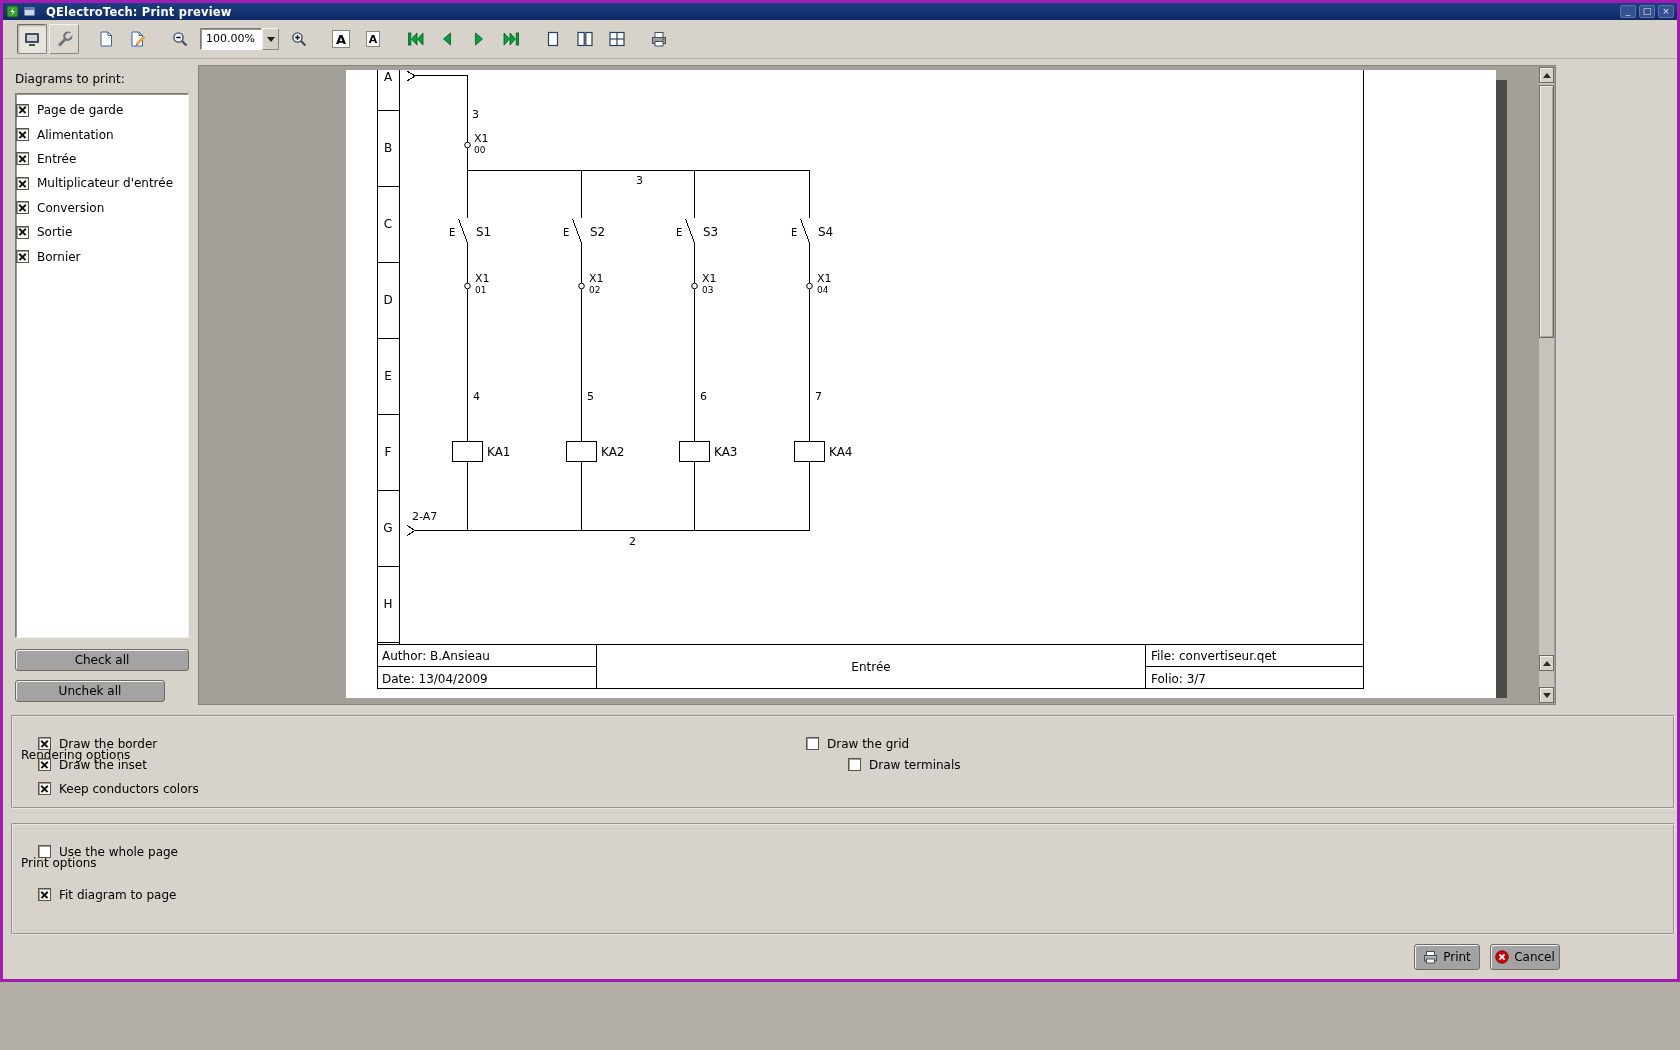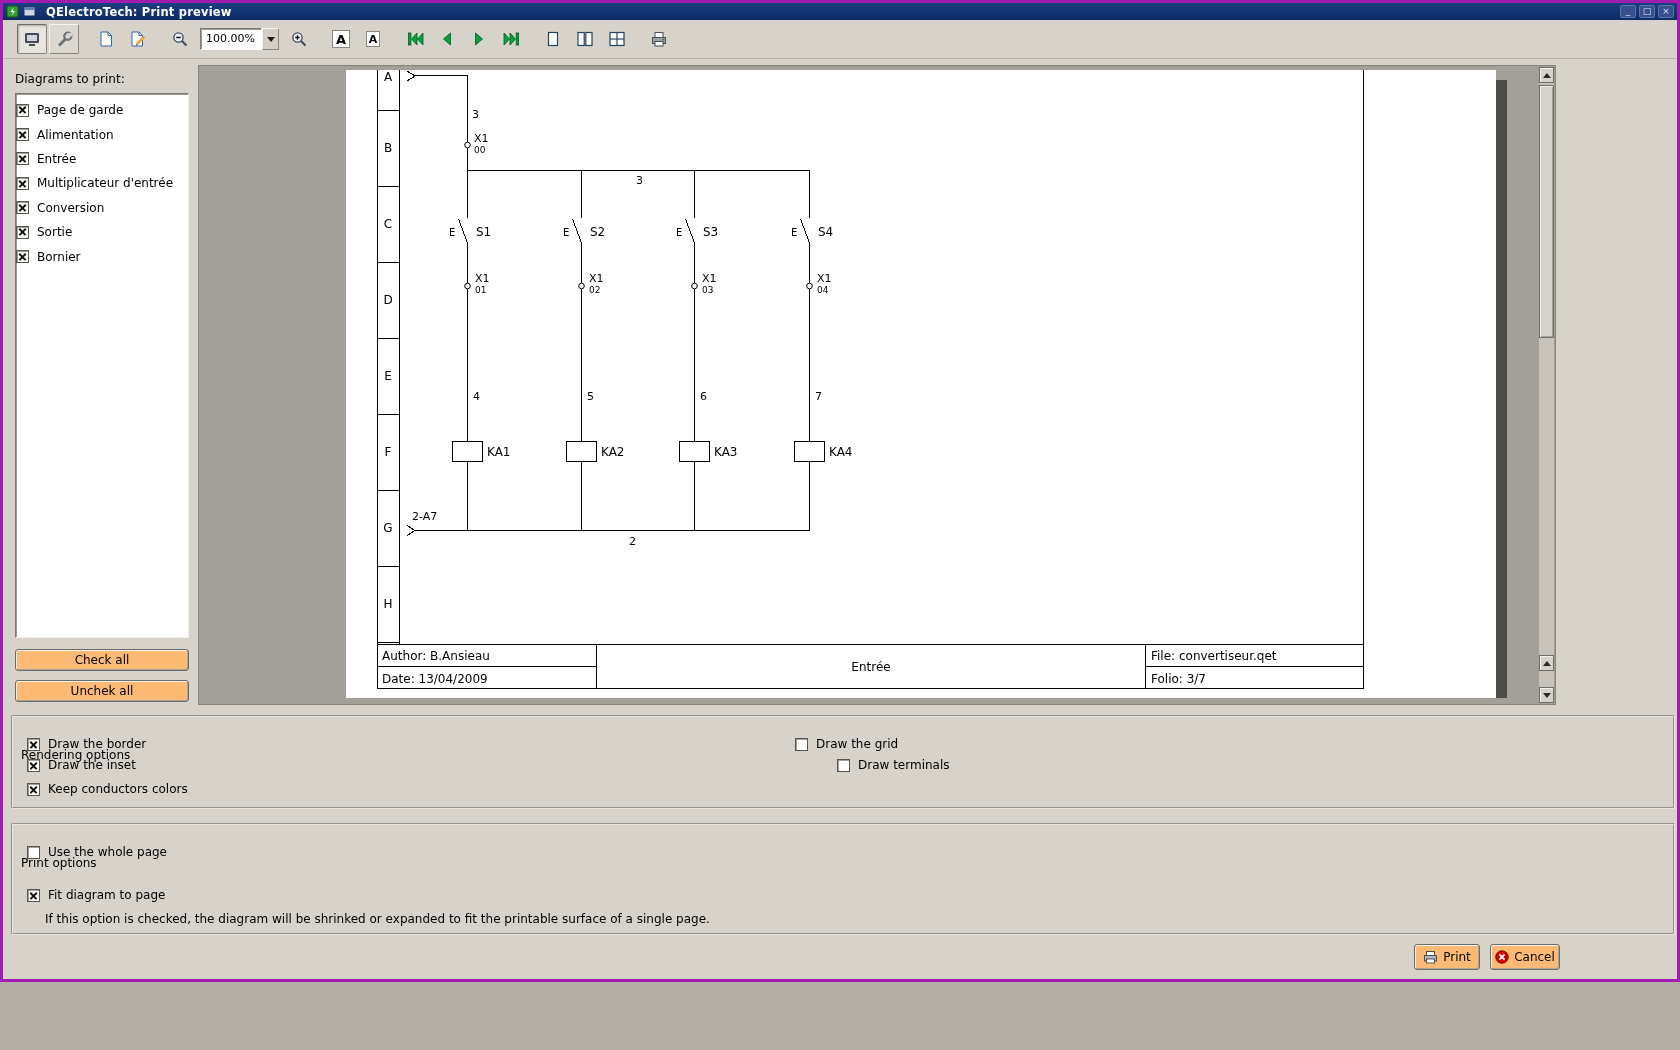--- a/index.html
+++ b/index.html
@@ -62,26 +62,26 @@
   .tri-down { width:0; height:0; border-left:4px solid transparent; border-right:4px solid transparent; border-top:5px solid #1d1c18; }
   
   .sidebar-heading { position:absolute; left:12px; top:69px; }
   .listbox {
     position:absolute; left:12px; top:90px; width:174px; height:545px;
     background:#fff; border:1px solid #7c7a72; border-bottom-color:#f2f0ea; border-right-color:#f2f0ea;
     box-shadow: inset 1px 1px 0 #9b9890; padding-top:4px;
   }
   .list-item { height:24.4px; display:flex; align-items:center; gap:8px; }
   .btn {
-    background:#fdba74; border:1px solid #6e6c66; border-radius:3px;
+    background:#a3a3a3; border:1px solid #6e6c66; border-radius:3px;
     box-shadow: inset 1px 1px 0 #f4f2ee, inset -1px -1px 0 #a5a29a;
     font-size:12px; display:flex; align-items:center; justify-content:center; gap:5px;
   }
   .btn-checkall  { position:absolute; left:12px; top:646px; width:174px; height:22px; }
-  .btn-uncheckall{ position:absolute; left:12px; top:677px; width:174px; height:22px; }
+  .btn-uncheckall{ position:absolute; left:12px; top:677px; width:150px; height:22px; }
   
   .checkbox {
     position:relative; width:13px; height:13px; flex:0 0 13px;
     background:#fff; border:1px solid #57564e;
     box-shadow: inset 1px 1px 0 #a3a098;
   }
   .checkbox.checked::before, .checkbox.checked::after {
     content:""; position:absolute; left:1px; top:4.8px; width:9px; height:1.7px; background:#14140f;
   }
   .checkbox.checked::before { transform:rotate(45deg); }
@@ -123,21 +123,21 @@
   
   .groupbox {
     position:absolute; left:8px; width:1664px;
     border:2px groove #e9e6df; border-radius:2px;
   }
   .gb-render { top:712px; height:94px; }
   .gb-print  { top:820px; height:112px; }
   .gb-title {
     position:absolute; top:-9px; left:4px; background:#d7d3ca; padding:0 4px;margin-top:40px;
   }
-  .opt-row { position:absolute; display:flex; align-items:flex-end; gap:8px; }
+  .opt-row { position:absolute; display:flex; align-items:flex-start; gap:8px;margin-left:11px; }
   .opt-desc { position:absolute; left:32px; font-size:12px; white-space:nowrap; }
   
   .btn-print  { position:absolute; left:1411px; top:941px; width:66px; height:26px; }
   .btn-cancel { position:absolute; left:1487px; top:941px; width:70px; height:26px; }
   
   svg.schematic text { font-family:"DejaVu Sans","Liberation Sans",sans-serif; fill:#000; }
   svg.schematic line, svg.schematic polyline, svg.schematic rect { shape-rendering:crispEdges; }
   .desktop { position:absolute; left:0; top:982px; width:1680px; height:68px; background:#b3afa7; }
 </style>
 </head>
@@ -486,21 +486,20 @@
   <div class="groupbox gb-print">
     <span class="gb-title">Print options</span>
     <div class="opt-row" style="left:14px; top:20px;">
       <span class="checkbox"></span>
       <span>Use the whole page</span>
     </div>
     <div class="opt-row" style="left:14px; top:63px;">
       <span class="checkbox checked"></span>
       <span>Fit diagram to page</span>
     </div>
-    <div class="opt-desc" style="top:87px;">If this option is checked, the diagram will be shrinked or expanded to fit the printable surface of a single page.</div>
   </div>
 
   <div class="btn btn-print">
     <svg width="15" height="14">
         <rect x="1.5" y="5.5" width="12" height="5.5" fill="#aeb4ba" stroke="#4a4f55"></rect>
         <rect x="3.5" y="1.5" width="8" height="4" fill="#fff" stroke="#4a4f55"></rect>
         <rect x="3.5" y="9" width="8" height="4" fill="#fff" stroke="#4a4f55"></rect>
       </svg>
     <span>Print</span>
   </div>

